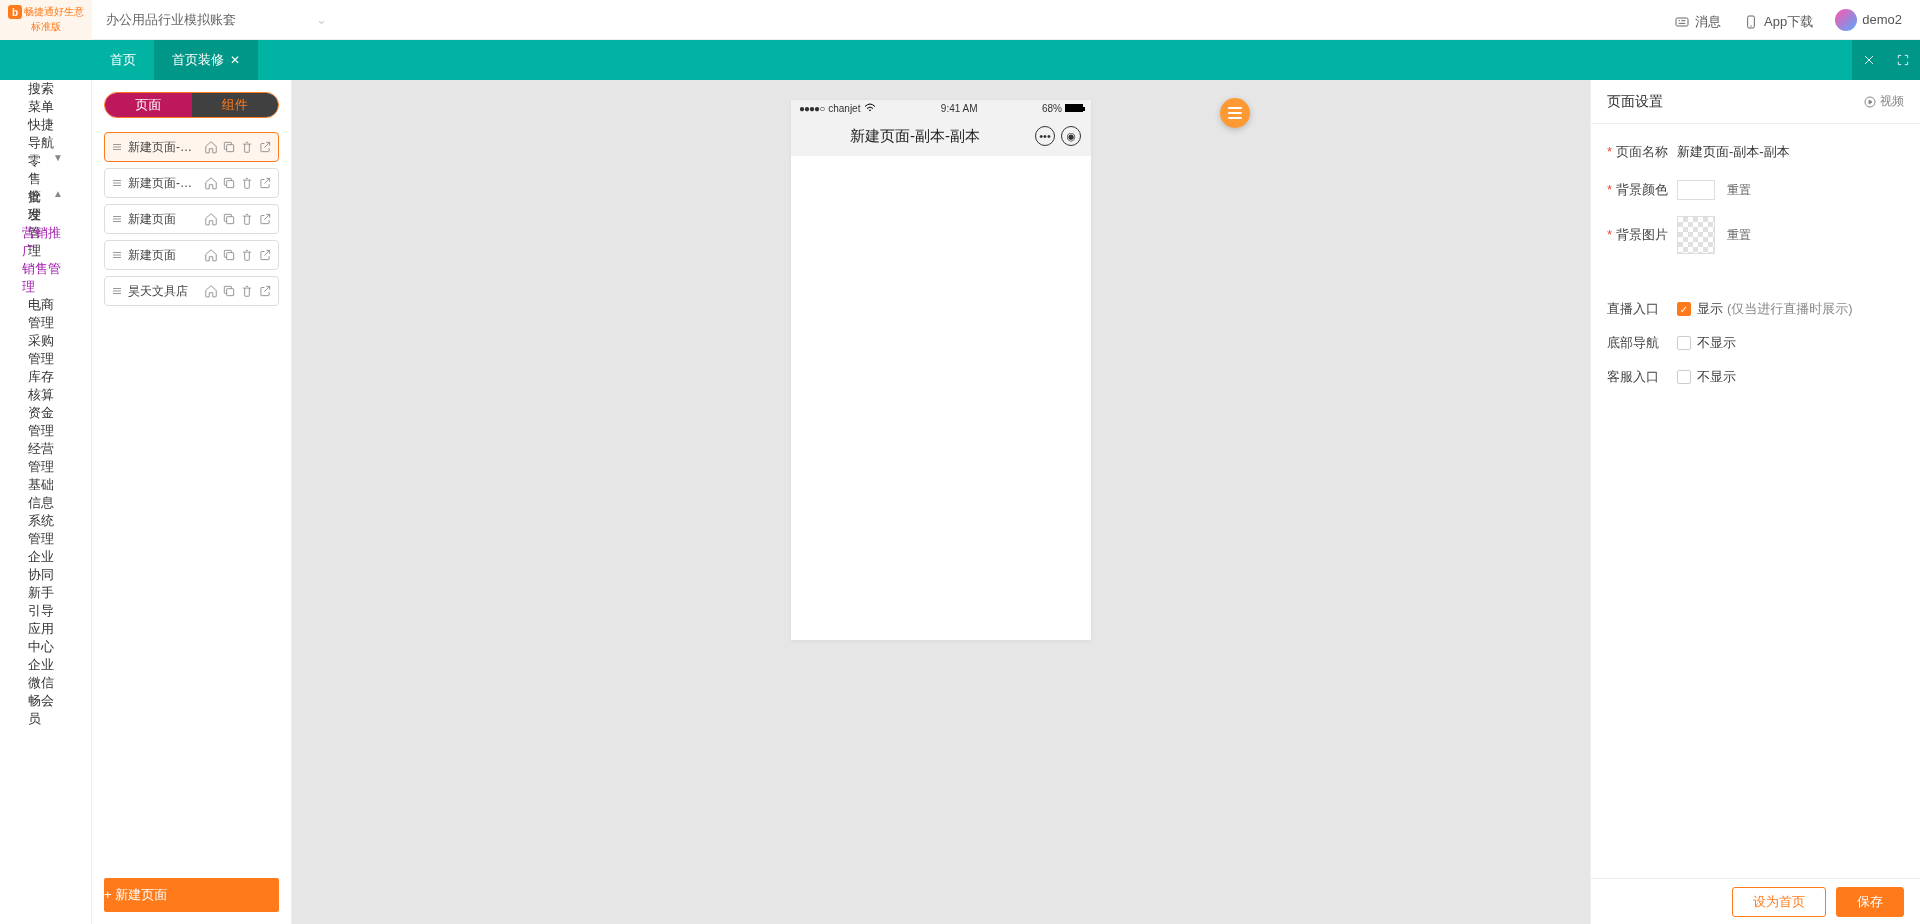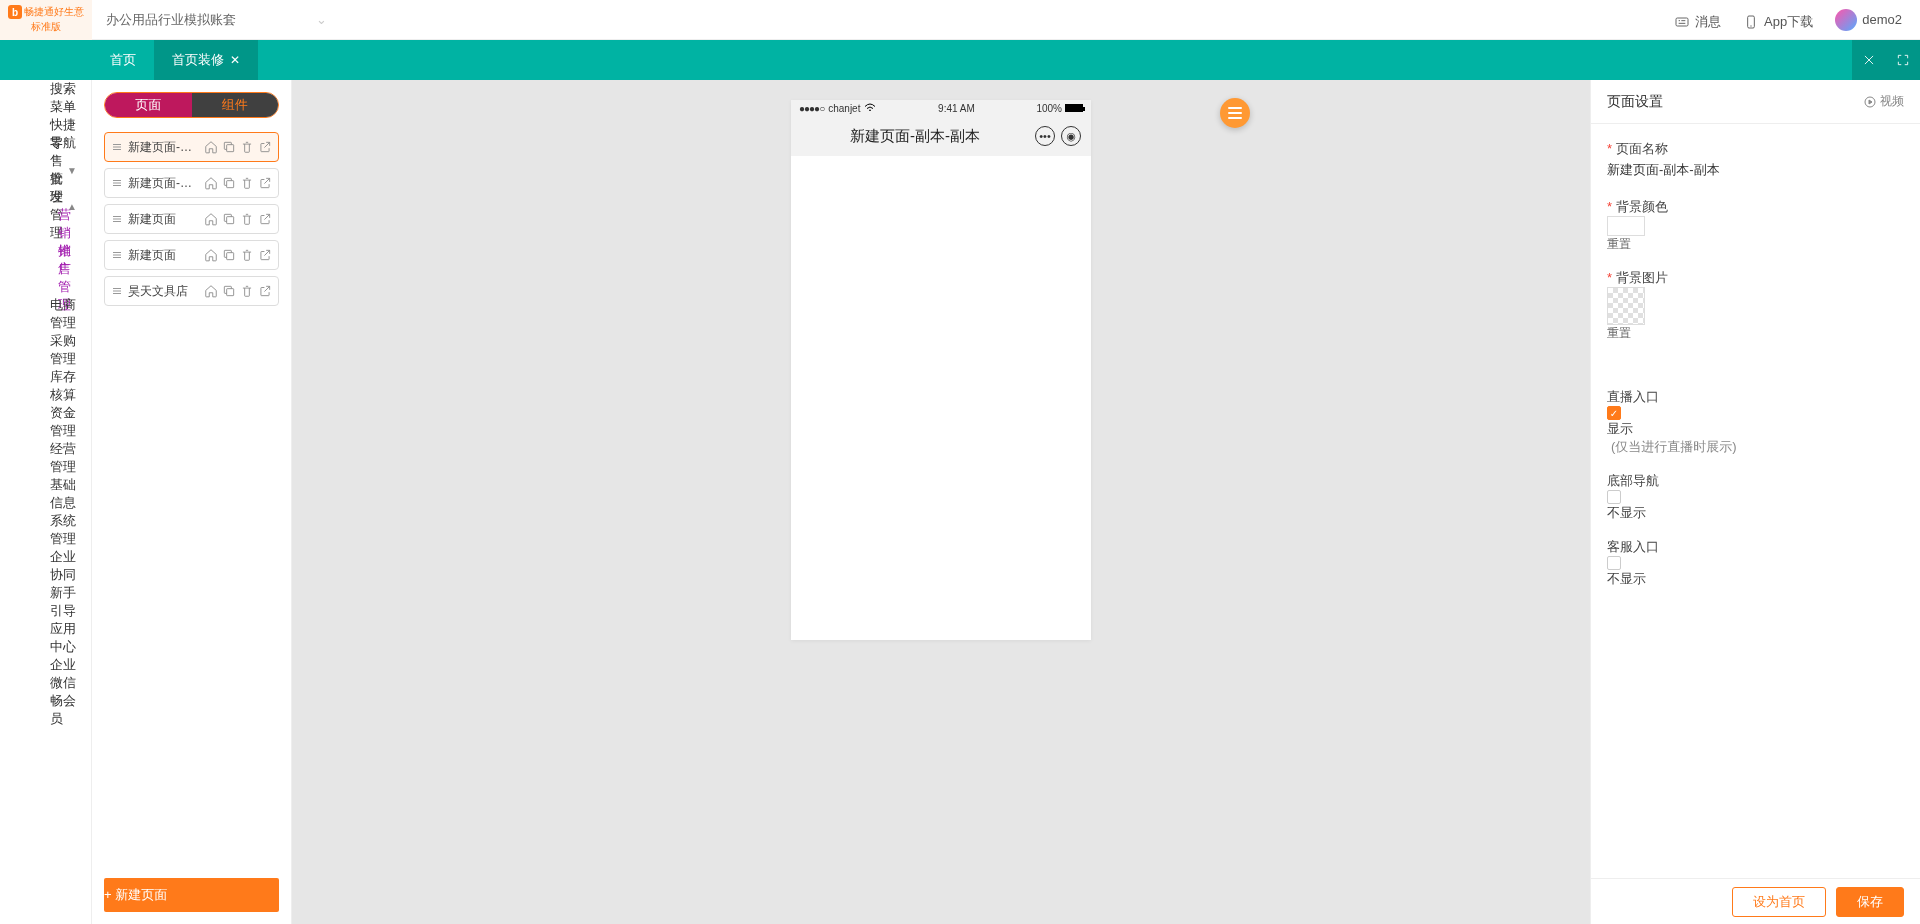--- a/index.html
+++ b/index.html
@@ -27,21 +27,21 @@
     .tab-close { font-size: 12px; cursor: pointer; }
     .tabs-right { margin-left: auto; display: flex; align-items: center; }
     .tabs-right-btn { width: 34px; height: 40px; display: flex; align-items: center; justify-content: center; background: #009688; cursor: pointer; }
     .tabs-right-btn svg { stroke: #fff; fill: none; stroke-width: 1.5; }
     
     
     .main { display: flex; height: calc(100vh - 80px); }
     
     
     .sidebar { width: 92px; border-right: 1px solid #eee; overflow-y: auto; flex-shrink: 0; }
-    .nav-item { height: 36px; display: flex; align-items: center; padding: 0 14px; font-size: 13px; color: #333; cursor: pointer; justify-content: space-between; margin-left: 36px; }
+    .nav-item { height: 36px; display: flex; align-items: flex-start; padding: 0 28px; font-size: 13px; color: #333; cursor: pointer; justify-content: space-between; }
     .nav-item.sub { padding-left: 22px; color: #a21caf; }
     .nav-chev { font-size: 10px; color: #888; }
     
     
     .editor { flex: 1; display: flex; position: relative; min-width: 0; }
     
     
     .page-list-panel { width: 200px; display: flex; flex-direction: column; padding: 12px; border-right: 1px solid #eee; flex-shrink: 0; background: #fff; }
     .toggle-group { display: flex; border: 1px solid #ff7a1a; border-radius: 13px; overflow: hidden; height: 26px; margin-bottom: 14px; }
     .toggle-btn { flex: 1; display: flex; align-items: center; justify-content: center; font-size: 13px; cursor: pointer; color: #ff7a1a; background: #404040; }
@@ -72,21 +72,21 @@
     
     .collapse-handle { position: absolute; top: 18px; right: 340px; width: 30px; height: 30px; border-radius: 50%; background: #ff9933; display: flex; align-items: center; justify-content: center; box-shadow: 0 2px 6px rgba(0,0,0,0.2); cursor: pointer; flex-direction: column; gap: 3px; }
     .collapse-handle span { display: block; width: 14px; height: 2px; background: #fff; border-radius: 1px; }
     
     
     .settings-panel { width: 330px; border-left: 1px solid #eee; display: flex; flex-direction: column; flex-shrink: 0; background: #fff; }
     .settings-header { height: 44px; display: flex; align-items: center; padding: 0 16px; justify-content: space-between; border-bottom: 1px solid #eee; }
     .settings-title { font-size: 14px; color: #333; }
     .video-link { display: flex; align-items: center; gap: 4px; color: #888; font-size: 12px; cursor: pointer; }
     .settings-body { padding: 16px; flex: 1; overflow-y: auto; }
-    .form-row { display: flex; align-items: flex-start; margin-bottom: 16px; font-size: 13px; flex-direction: column; }
+    .form-row { display: flex; align-items: center; margin-bottom: 16px; font-size: 13px; }
     .form-label { width: 70px; color: #444; flex-shrink: 0; }
     .form-label .req { color: #f44336; margin-right: 4px; }
     .text-input { flex: 1; border: none; border-bottom: 1px solid #fff; padding: 4px 0; font-size: 13px; color: #333; outline: none; }
     .color-swatch { width: 38px; height: 20px; background: #fff; border: 1px solid #ddd; margin-right: 12px; }
     .checker-swatch { width: 38px; height: 38px; border: 1px solid #ddd; margin-right: 12px; background-image: linear-gradient(45deg,#e0e0e0 25%,transparent 25%),linear-gradient(-45deg,#e0e0e0 25%,transparent 25%),linear-gradient(45deg,transparent 75%,#e0e0e0 75%),linear-gradient(-45deg,transparent 75%,#e0e0e0 75%); background-size: 10px 10px; background-position: 0 0,0 5px,5px -5px,-5px 0; }
     .reset-link { color: #666; cursor: pointer; font-size: 12px; }
     .divider-space { height: 30px; }
     .checkbox { width: 14px; height: 14px; border: 1px solid #ccc; border-radius: 2px; margin-right: 6px; cursor: pointer; display: inline-flex; align-items: center; justify-content: center; flex-shrink: 0; }
     .checkbox.checked { background: #ff7a1a; border-color: #ff7a1a; }
     .checkbox.checked::after { content:'✓'; color:#fff; font-size:10px; }
@@ -368,21 +368,21 @@
         <div class="phone-status">
           <span class="dots">●●●●○</span>
           <span style="margin-left:4px">chanjet</span>
           <span class="wifi">
             <svg width="12" height="9" viewBox="0 0 24 18">
                 <path d="M2 7 Q12 -3 22 7 M6 11 Q12 5 18 11 M10 15 Q12 13 14 15" stroke="#000" fill="none" stroke-width="2"></path>
               </svg>
           </span>
           <span class="time">9:41 AM</span>
           <span class="batt">
-              <span>100%</span>
+              <span>68%</span>
               <span class="batt-icon"></span>
             </span>
         </div>
         <div class="phone-title-bar">
           <div class="phone-title">新建页面-副本-副本</div>
           <div class="phone-tb-btn">•••</div>
           <div class="phone-tb-btn">◉</div>
         </div>
         <div class="phone-body"></div>
       </div>

